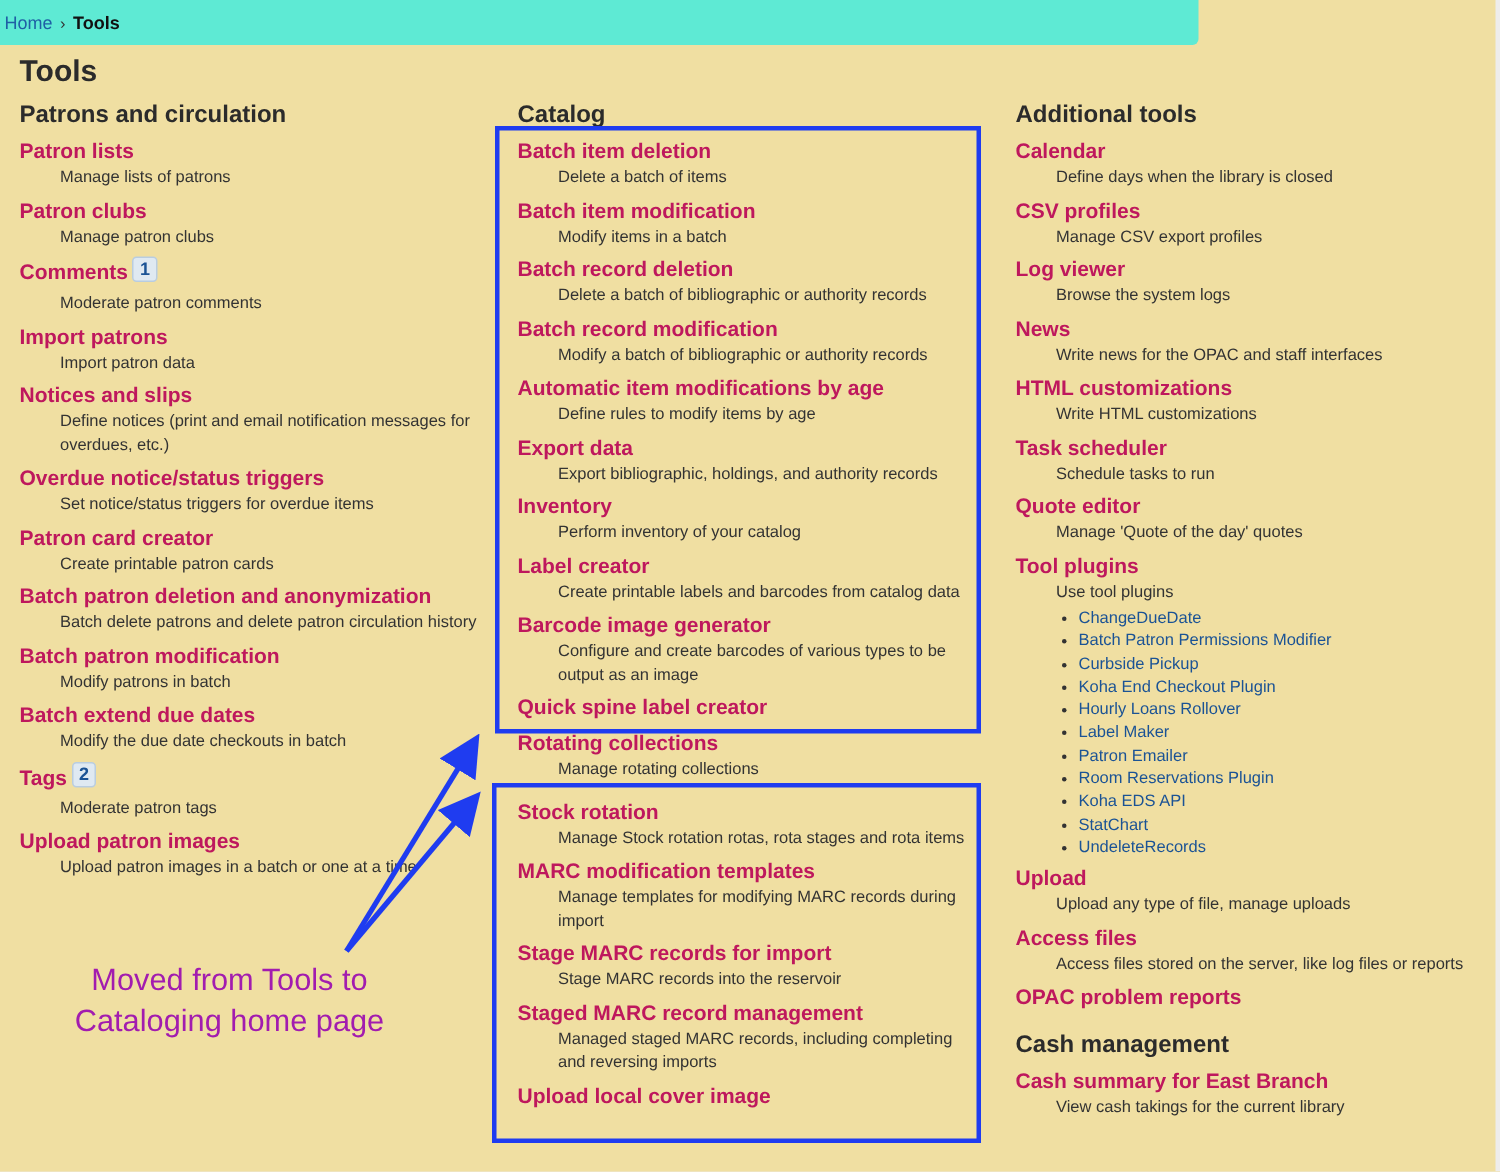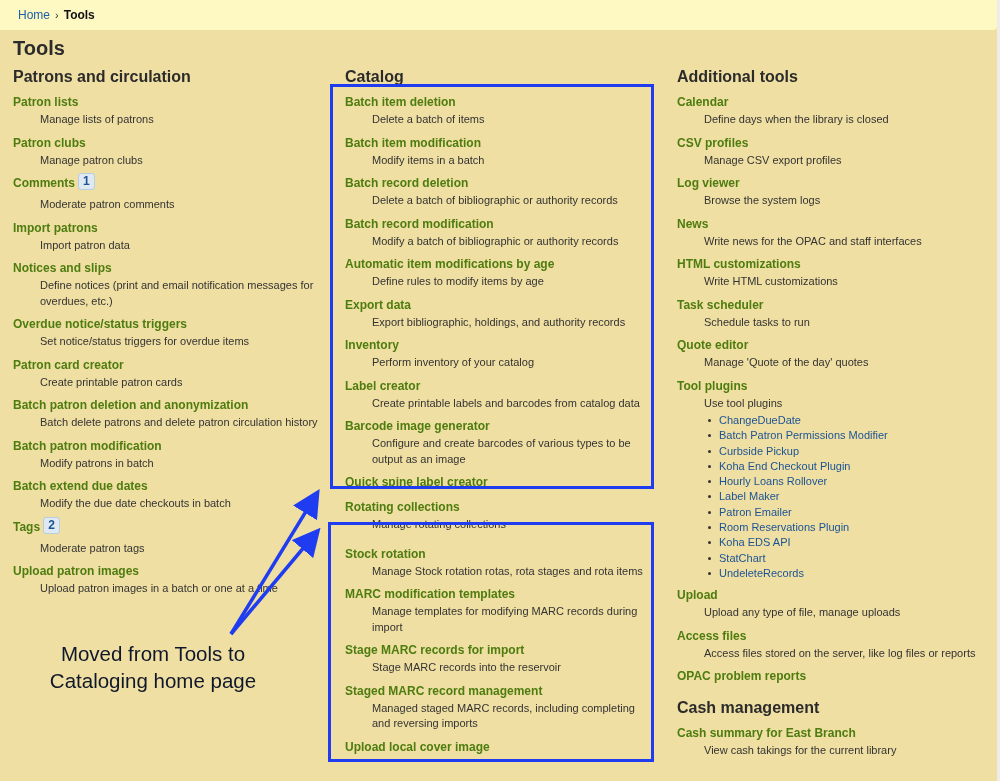--- a/index.html
+++ b/index.html
@@ -8,41 +8,41 @@
       font-family: "Liberation Sans", sans-serif;
       background: #eeedec;
       position: relative;
       color: #333;
     }
     .page {
       position: absolute; left: 0; top: 0; width: 997px; height: 781px;
       background: #f0dfa2;
     }
     .breadcrumb-bar {
-      position: absolute; left: 0; top: 0; width: 997px; height: 30px;
-      background: #fef9c3;
+      position: absolute; left: 0; top: 0; width: 799px; height: 30px;
+      background: #5eead4;
       border-bottom-right-radius: 4px;
-      font-size: 12px; line-height: 30px; padding-left: 18px;
+      font-size: 12px; line-height: 30px; padding-left: 3px;
     }
     .breadcrumb-bar .home { color: #1f5fa5; text-decoration: none; }
     .breadcrumb-bar .sep { color: #333; margin: 0 5px; font-size: 11px; }
     .breadcrumb-bar .current { font-weight: bold; color: #111; }
     .page-title {
       position: absolute; left: 13px; top: 37px;
       font-size: 20px; font-weight: bold; color: #2b2b2b;
     }
     .col { position: absolute; top: 66px; }
     .col h2 {
       font-size: 16px; font-weight: bold; color: #2b2b2b;
       height: 22px; line-height: 22px; margin-bottom: 4px;
     }
     .tool { margin-bottom: 0; }
     .tool-link {
       display: inline-block;
-      font-size: 12px; font-weight: bold; color: #4d7c0f;
+      font-size: 14px; font-weight: bold; color: #be185d;
       text-decoration: none; line-height: 15px; height: 16px;
     }
     .tool-desc {
       font-size: 11px; color: #333; line-height: 15.5px;
       padding-left: 27px; padding-bottom: 5px; padding-top: 1px;
     }
     .badge {
       display: inline-block; font-size: 12px; font-weight: bold;
       color: #1b5395; background: #dfe9f2; border: 1px solid #b9cde0;
       border-radius: 3px; padding: 0 4px; line-height: 15px; margin-left: 3px;
@@ -58,21 +58,21 @@
       content: ""; position: absolute; left: 1px; top: 6px; width: 3px; height: 3px;
       background: #333; border-radius: 50%;
     }
     .plugins li a { color: #1b5395; text-decoration: none; }
     .cash-heading { margin-top: 12px; }
     .hl-box {
       position: absolute; border: 3px solid #1f3cf0; pointer-events: none;
     }
     .annotation {
       position: absolute; left: 28px; top: 640px; width: 250px;
-      text-align: center; color: #0f172a; font-size: 20.5px; line-height: 27px;
+      text-align: center; color: #a21caf; font-size: 20.5px; line-height: 27px;
     }
     svg.arrows { position: absolute; left: 0; top: 0; pointer-events: none; }
   </style>
 </head>
 <body>
 
 <div class="page">
 
   <div class="breadcrumb-bar">
     <a class="home" href="#">Home</a><span class="sep">›</span><span class="current">Tools</span>

